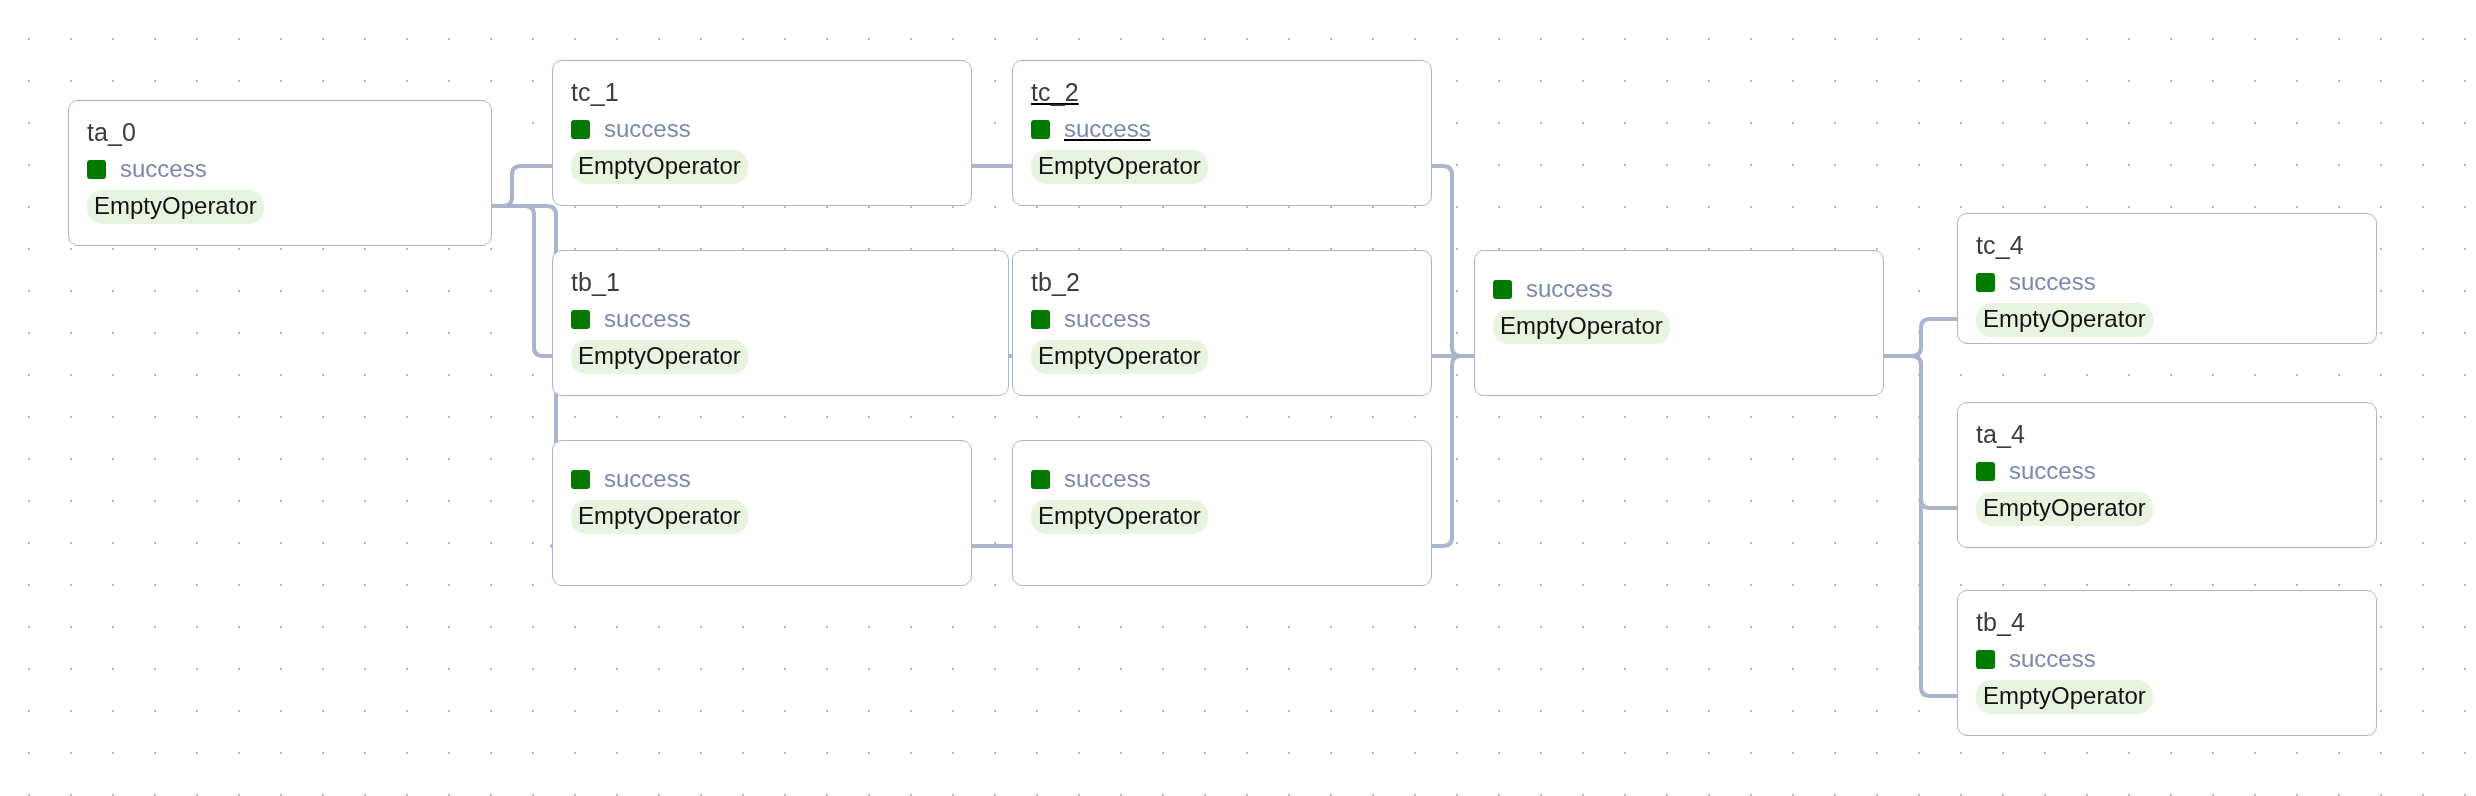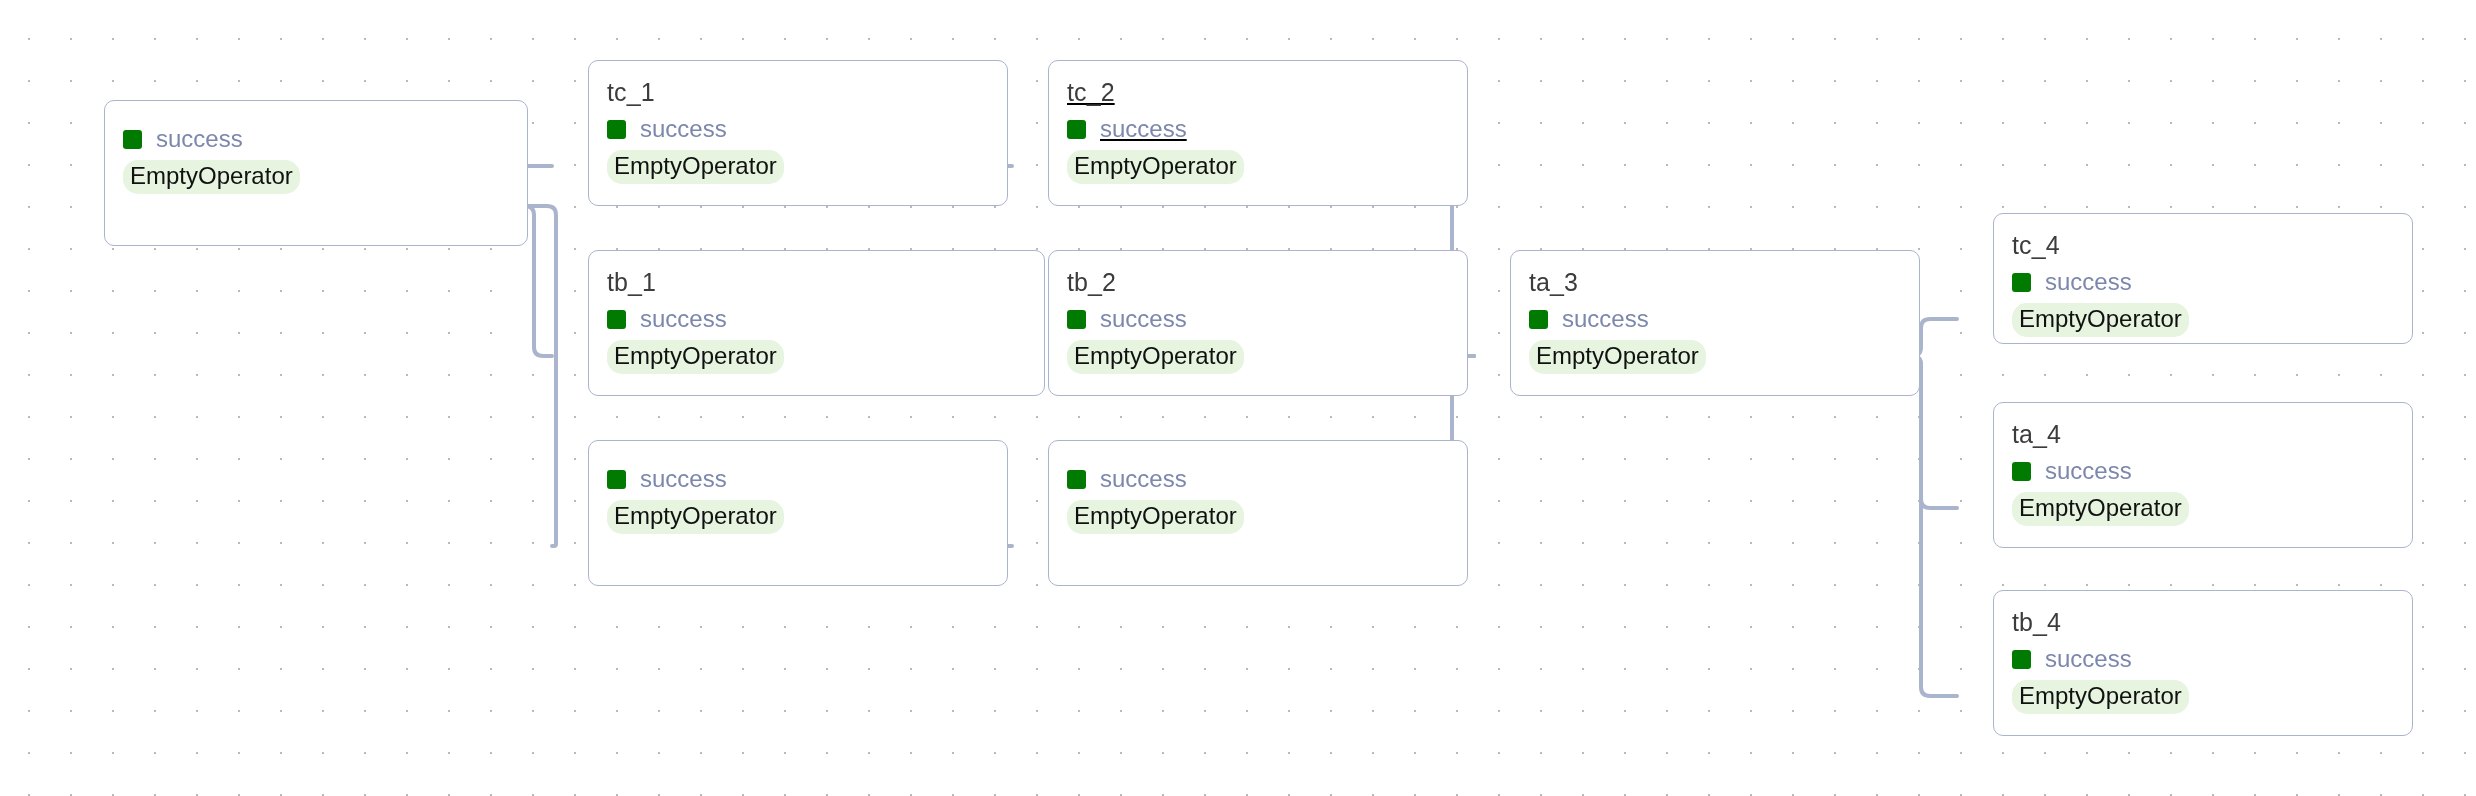--- a/index.html
+++ b/index.html
@@ -31,21 +31,20 @@
     height: 796px;
     pointer-events: none;
   }
   .node {
     position: absolute;
     box-sizing: border-box;
     background: #ffffff;
     border: 1.6px solid #aab4cc;
     border-radius: 10px;
     padding: 16px 35px 0 18px;
-    margin-left: 36px;
   }
   .node-title {
     font-size: 25px;
     line-height: 30px;
     color: #3c3c3c;
     letter-spacing: .1px;
     white-space: nowrap;
   }
   .node-status {
     display: flex;
@@ -92,20 +91,21 @@
       <path d="M 972 546 L 1012 546" fill="none" stroke="#aab4cc" stroke-width="4" stroke-linecap="round" stroke-linejoin="round"></path>
       <path d="M 1432 166 L 1443 166 Q 1452 166 1452 175 L 1452 347 Q 1452 356 1461 356 L 1474 356" fill="none" stroke="#aab4cc" stroke-width="4" stroke-linecap="round" stroke-linejoin="round"></path>
       <path d="M 1432 356 L 1474 356" fill="none" stroke="#aab4cc" stroke-width="4" stroke-linecap="round" stroke-linejoin="round"></path>
       <path d="M 1432 546 L 1443 546 Q 1452 546 1452 537 L 1452 365 Q 1452 356 1461 356 L 1474 356" fill="none" stroke="#aab4cc" stroke-width="4" stroke-linecap="round" stroke-linejoin="round"></path>
       <path d="M 1884 356 L 1912 356 Q 1921 356 1921 347 L 1921 328 Q 1921 319 1930 319 L 1957 319" fill="none" stroke="#aab4cc" stroke-width="4" stroke-linecap="round" stroke-linejoin="round"></path>
       <path d="M 1884 356 L 1912 356 Q 1921 356 1921 365 L 1921 499 Q 1921 508 1930 508 L 1957 508" fill="none" stroke="#aab4cc" stroke-width="4" stroke-linecap="round" stroke-linejoin="round"></path>
       <path d="M 1884 356 L 1912 356 Q 1921 356 1921 365 L 1921 687 Q 1921 696 1930 696 L 1957 696" fill="none" stroke="#aab4cc" stroke-width="4" stroke-linecap="round" stroke-linejoin="round"></path>
     </svg>
   <div id="nodes">
       <div class="node" style="left: 68px; top: 100px; width: 424px; height: 146px; border-color: rgb(170, 180, 204);">
+    <div class="node-title">ta_0</div>
     <div class="node-status">
       <span class="status-swatch" style="background: rgb(0, 122, 0);"></span>
       <span class="status-text" style="color: rgb(123, 135, 172);">success</span>
     </div>
     <div>
       <span class="node-operator" style="background: rgb(230, 244, 224);">EmptyOperator</span>
     </div>
   </div>
       <div class="node" style="left: 552px; top: 60px; width: 420px; height: 146px; border-color: rgb(170, 180, 204);">
     <div class="node-title">tc_1</div>
@@ -159,21 +159,20 @@
       <div class="node" style="left: 1012px; top: 440px; width: 420px; height: 146px; border-color: rgb(170, 180, 204);">
     <div class="node-status">
       <span class="status-swatch" style="background: rgb(0, 122, 0);"></span>
       <span class="status-text" style="color: rgb(123, 135, 172);">success</span>
     </div>
     <div>
       <span class="node-operator" style="background: rgb(230, 244, 224);">EmptyOperator</span>
     </div>
   </div>
       <div class="node" style="left: 1474px; top: 250px; width: 410px; height: 146px; border-color: rgb(170, 180, 204);">
-    <div class="node-title">ta_3</div>
     <div class="node-status">
       <span class="status-swatch" style="background: rgb(0, 122, 0);"></span>
       <span class="status-text" style="color: rgb(123, 135, 172);">success</span>
     </div>
     <div>
       <span class="node-operator" style="background: rgb(230, 244, 224);">EmptyOperator</span>
     </div>
   </div>
       <div class="node" style="left: 1957px; top: 213px; width: 420px; height: 131px; border-color: rgb(170, 180, 204);">
     <div class="node-title">tc_4</div>

